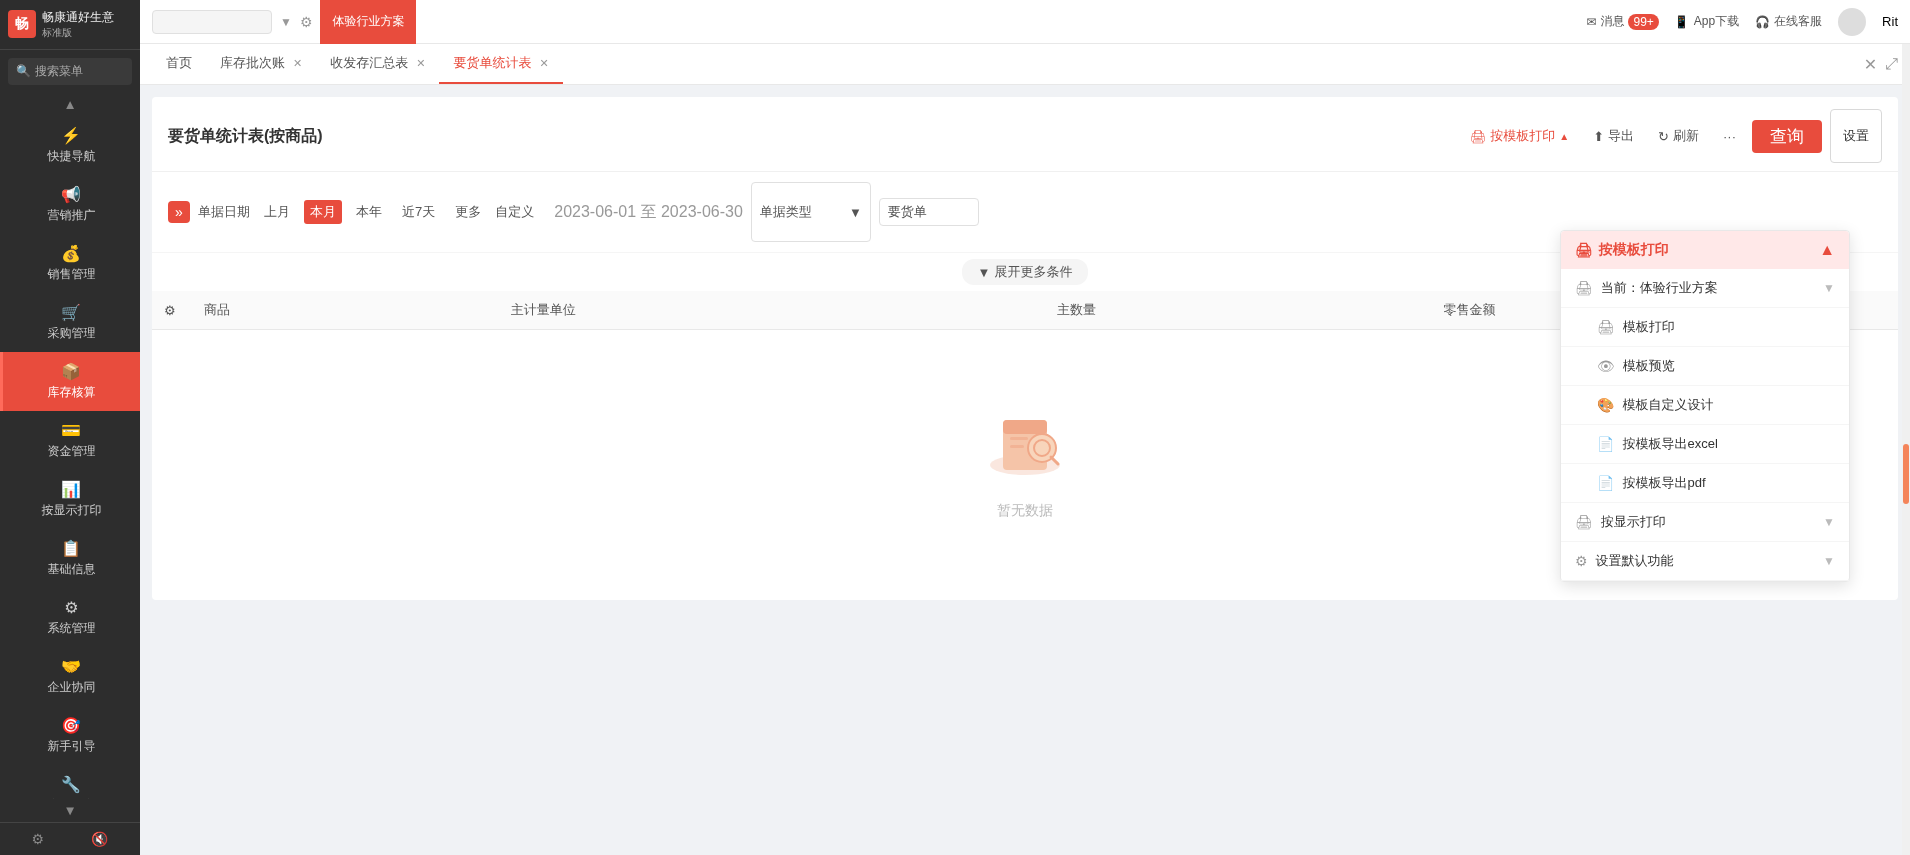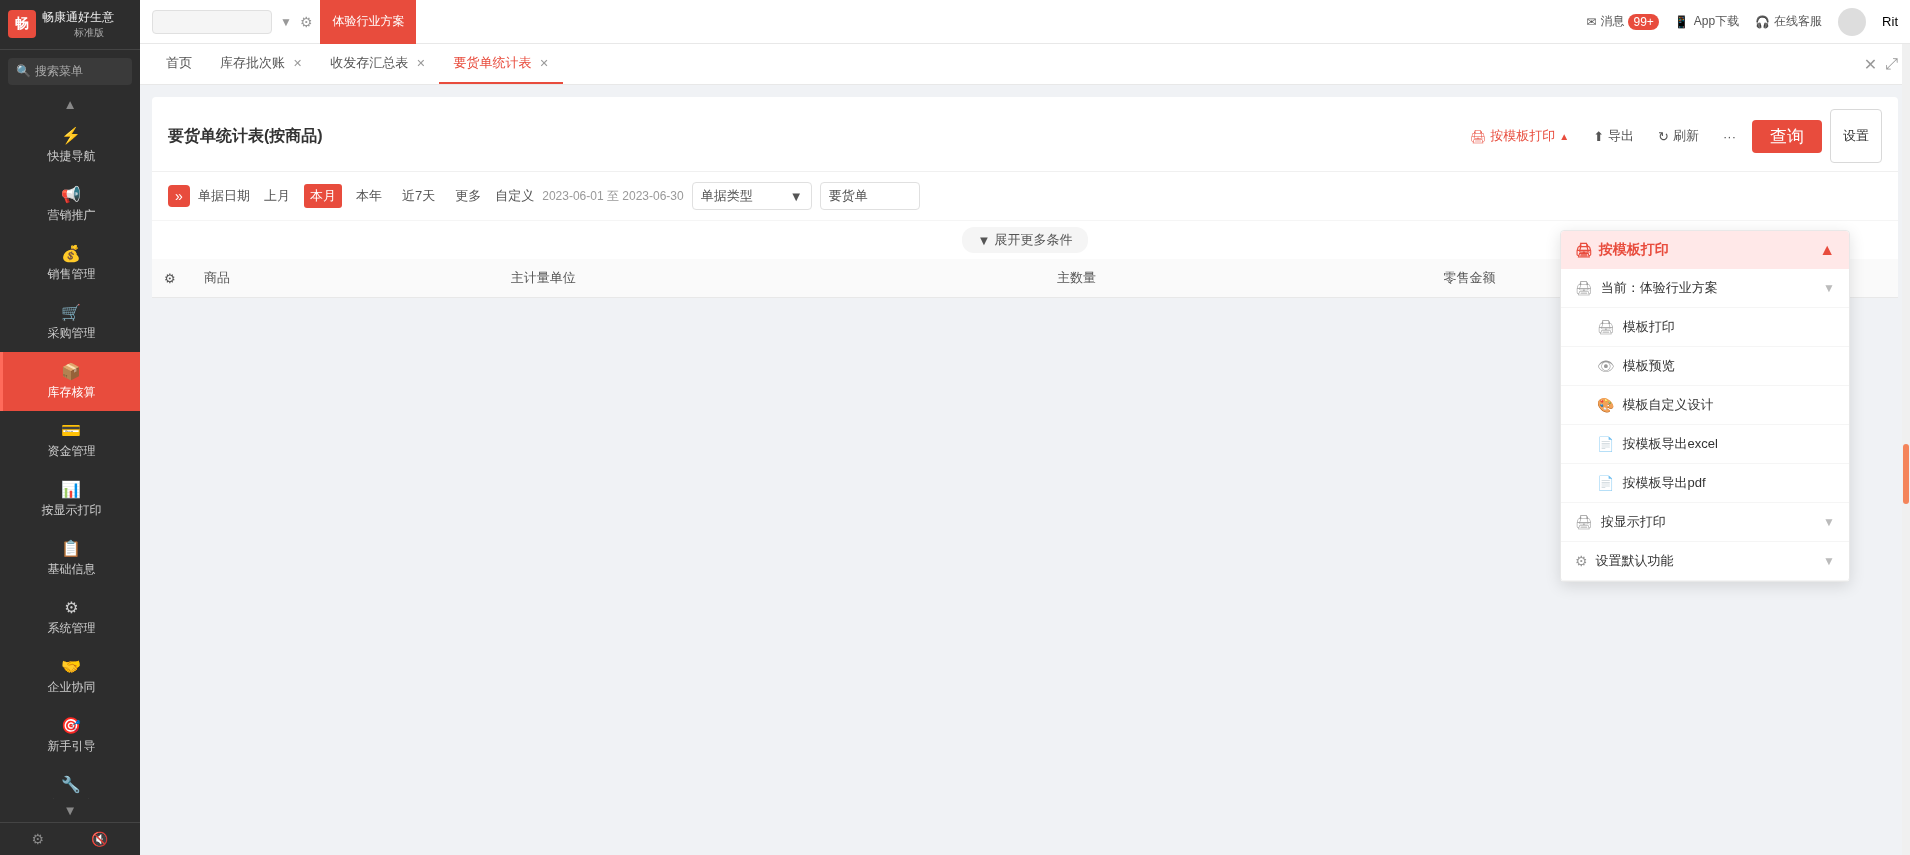--- a/index.html
+++ b/index.html
@@ -23,21 +23,21 @@
       border-bottom: 1px solid #444;
     }
     .logo-icon {
       width: 28px; height: 28px;
       background: #e84c3d;
       border-radius: 4px;
       display: flex; align-items: center; justify-content: center;
       color: white; font-weight: bold; font-size: 14px;
     }
     .logo-text { font-size: 12px; color: #eee; line-height: 1.3; }
-    .logo-text .sub { font-size: 10px; color: #aaa; margin-left: 32px; }
+    .logo-text .sub { font-size: 10px; color: #aaa; }
     .sidebar-search {
       padding: 8px;
     }
     .sidebar-search-btn {
       width: 100%; background: #3a3a3a; border: none; border-radius: 4px;
       color: #aaa; padding: 5px 8px; font-size: 12px; cursor: pointer;
       display: flex; align-items: center; gap: 4px;
       font-family: inherit;
     }
     .sidebar-nav { flex: 1; overflow-y: auto; }
@@ -195,24 +195,24 @@
       display: flex; align-items: center; justify-content: center;
     }
     .filter-label { color: #555; font-size: 13px; white-space: nowrap; }
     .date-btn {
       background: none; border: none; color: #555; font-size: 13px;
       cursor: pointer; font-family: inherit; padding: 3px 6px; border-radius: 3px;
     }
     .date-btn.active {
       background: #e84c3d; color: white; border-radius: 3px;
     }
-    .date-range { color: #999; font-size: 12px; margin-left: 0; }
+    .date-range { color: #999; font-size: 16px; margin-left: 12px; }
     .filter-select {
       display: flex; align-items: center; gap: 4px;
-      border: 1px solid #e0e0e0; border-radius: 4px; padding: 4px 8px;
+      border: 1px solid #e0e0e0; border-radius: 4px; padding: 20px 8px;
       font-size: 13px; color: #555; cursor: pointer; min-width: 120px;
     }
     .filter-input-container {
       display: flex; align-items: flex-start; gap: 4px;
       border: 1px solid #e0e0e0; border-radius: 4px; padding: 4px 8px;
       font-size: 13px; color: #555; min-width: 100px;
     }
     .custom-btn {
       background: none; border: none; color: #555; font-size: 13px; cursor: pointer;
       font-family: inherit;
@@ -502,20 +502,33 @@
               <th>商品</th>
               <th>主计量单位</th>
               <th>主数量</th>
               <th>零售金额</th>
             </tr>
           </thead>
           <tbody>
           </tbody>
         </table>
 
+        <div class="empty-state">
+          <svg class="empty-icon" viewBox="0 0 100 100" xmlns="http://www.w3.org/2000/svg">
+            <ellipse cx="50" cy="75" rx="35" ry="10" fill="#f5d0c0" opacity="0.5"></ellipse>
+            <rect x="28" y="30" width="44" height="50" rx="4" fill="#f5c4a8"></rect>
+            <rect x="28" y="30" width="44" height="14" rx="4" fill="#f0a888"></rect>
+            <circle cx="67" cy="58" r="14" fill="#f8d5bb" stroke="#f0a888" stroke-width="2"></circle>
+            <circle cx="67" cy="58" r="8" fill="none" stroke="#f0a888" stroke-width="2"></circle>
+            <line x1="76" y1="67" x2="83" y2="74" stroke="#f0a888" stroke-width="3" stroke-linecap="round"></line>
+            <rect x="35" y="47" width="18" height="3" rx="1.5" fill="#f0a888" opacity="0.6"></rect>
+            <rect x="35" y="55" width="14" height="3" rx="1.5" fill="#f0a888" opacity="0.6"></rect>
+          </svg>
+          <span class="empty-text">暂无数据</span>
+        </div>
       </div>
     </div>
 
     <div class="print-dropdown">
       <div class="print-dropdown-header">
         <div class="print-dropdown-title">
           <span>🖨</span>
           <span>按模板打印</span>
         </div>
         <button class="print-dropdown-close">▲</button>

